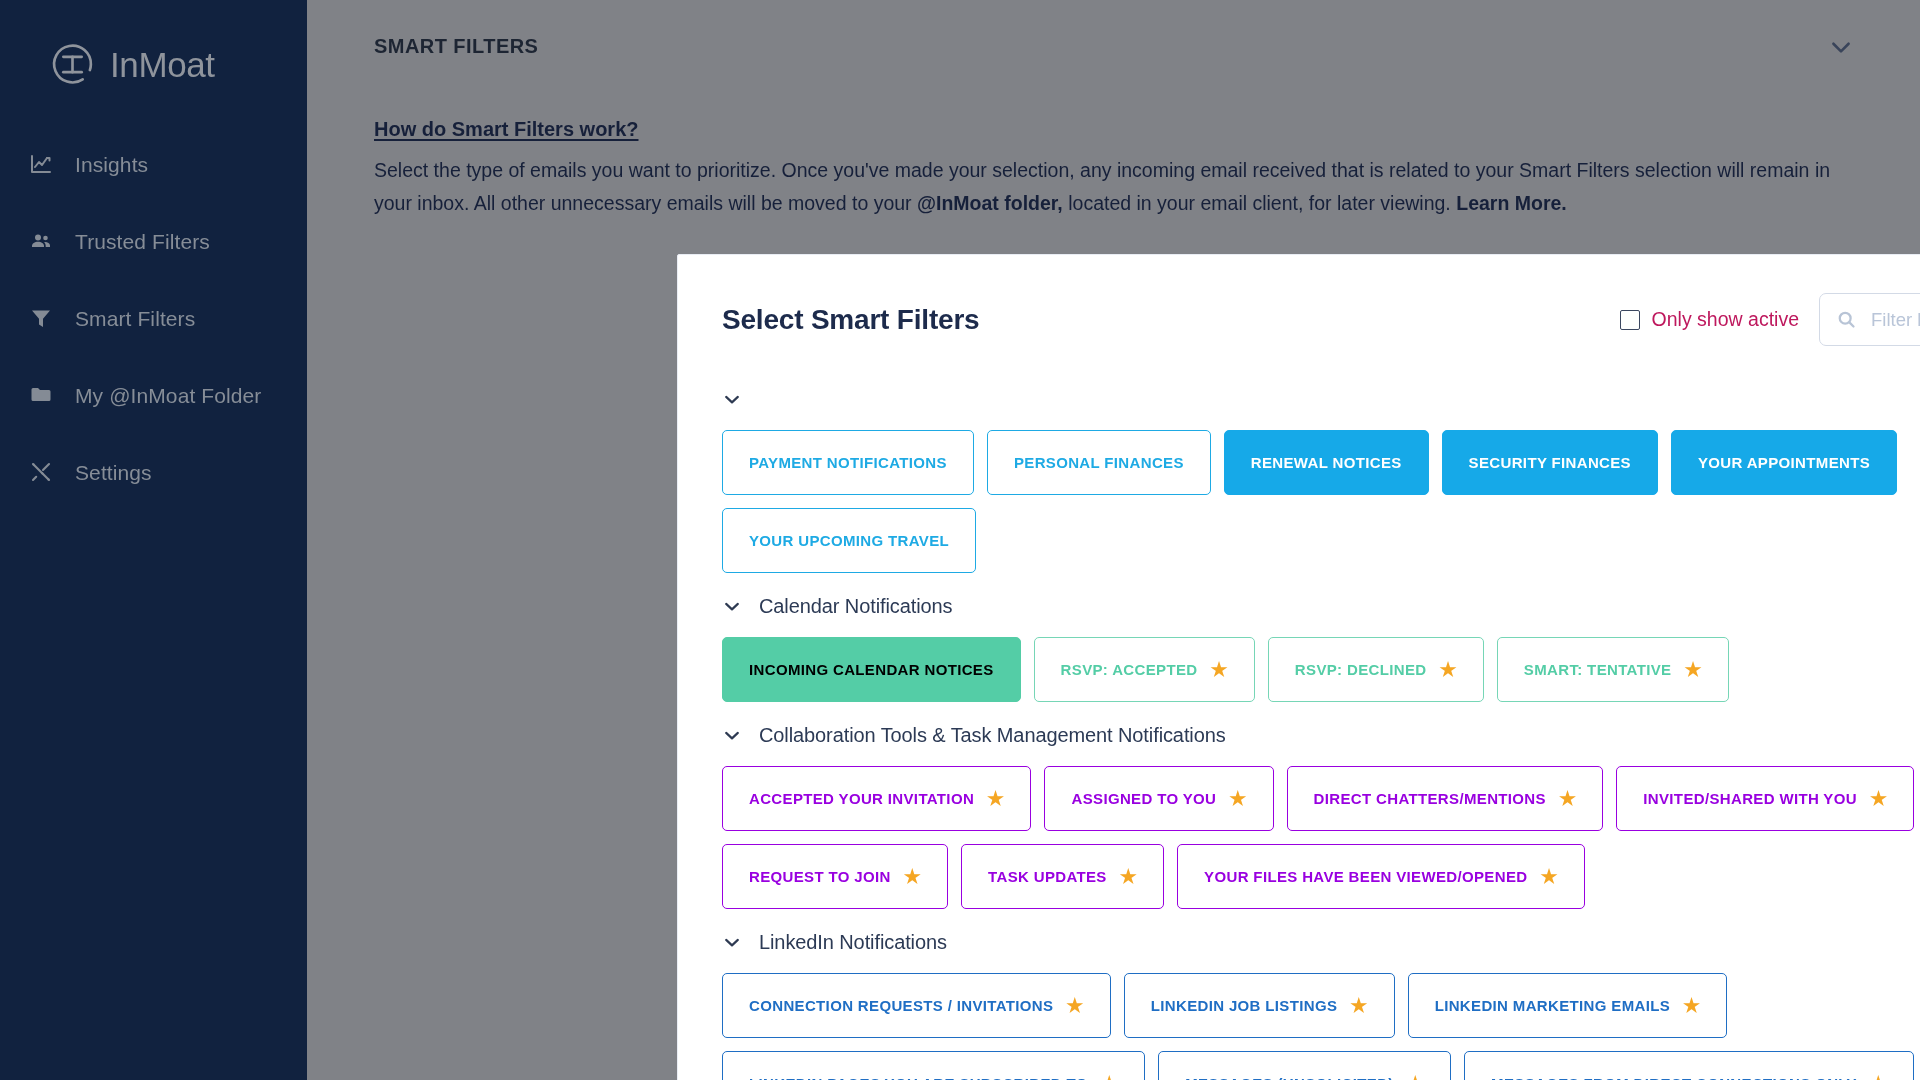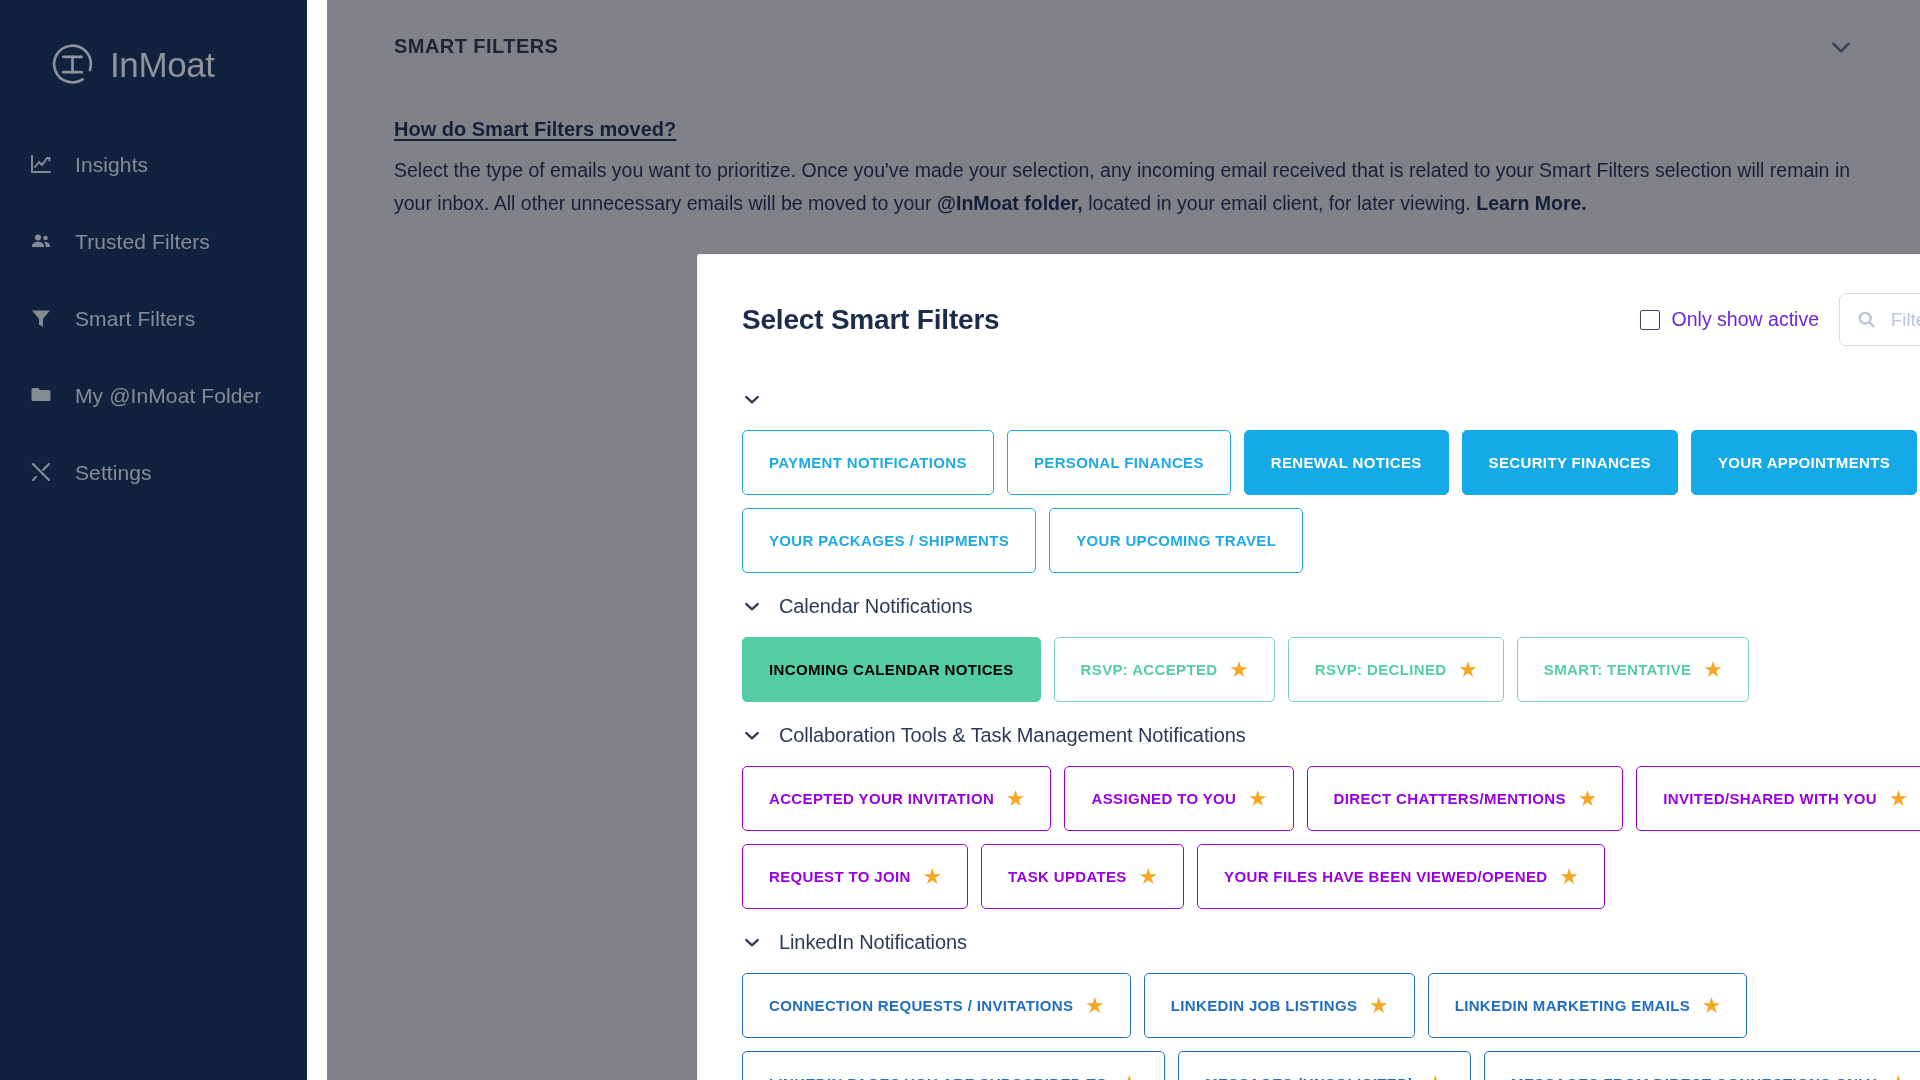--- a/index.html
+++ b/index.html
@@ -2,21 +2,21 @@
 <html><head>
 <meta charset="utf-8">
 <style>
   * { box-sizing: border-box; margin: 0; padding: 0; }
   html, body {
     width: 1920px; height: 1080px;
     overflow: hidden;
     font-family: "Liberation Sans", sans-serif;
     background: #ffffff;
   }
-  .app { position: relative; width: 1920px; height: 1080px; display: flex; gap: 20px; }
+  .app { position: relative; width: 1920px; height: 1080px; display: flex; }
 
   
   .sidebar {
     width: 307px;
     min-width: 307px;
     height: 1080px;
     background: #11223f;
     position: relative;
     z-index: 5;
   }
@@ -159,21 +159,21 @@
     cursor: pointer;
   }
   .checkbox-box {
     width: 20px; height: 20px;
     border: 1.6px solid #3c4761;
     border-radius: 2px;
     background: #fff;
   }
   .checkbox-label {
     font-size: 19.5px;
-    color: #6d28d9;
+    color: #be185d;
   }
   .search-field {
     display: flex;
     align-items: center;
     gap: 14px;
     width: 300px;
     height: 53px;
     padding: 0 16px;
     border: 1.3px solid #d3dae6;
     border-radius: 7px;
@@ -335,21 +335,21 @@
     <div class="page-header">
       <div class="page-title">SMART FILTERS</div>
       <div class="collapse-chevron">
         <svg viewBox="0 0 24 24" width="26" height="26" fill="none" stroke="currentColor" stroke-width="2.4" stroke-linecap="round" stroke-linejoin="round">
           <polyline points="5,9 12,16 19,9"></polyline>
         </svg>
       </div>
     </div>
 
     <div class="explainer">
-      <div class="explainer-title">How do Smart Filters moved?</div>
+      <div class="explainer-title">How do Smart Filters work?</div>
       <div class="explainer-body">
         <span>Select the type of emails you want to prioritize. Once you've made your selection, any incoming email received that is related to your Smart Filters selection will remain</span>
         <span>in your inbox. All other unnecessary emails will be moved to your </span><b>@InMoat folder,</b><span> located in your email client, for later viewing. </span><b>Learn More.</b>
       </div>
     </div>
 
     <div class="card">
       <div class="card-inner">
 
         <div class="card-head">
@@ -391,23 +391,20 @@
                 <div class="chip blue selected">
                   <span>RENEWAL NOTICES</span>
                 </div>
                 <div class="chip blue selected">
                   <span>SECURITY FINANCES</span>
                 </div>
                 <div class="chip blue selected">
                   <span>YOUR APPOINTMENTS</span>
                 </div>
                 <div class="chip blue">
-                  <span>YOUR PACKAGES / SHIPMENTS</span>
-                </div>
-                <div class="chip blue">
                   <span>YOUR UPCOMING TRAVEL</span>
                 </div>
               </div>
             </div>
             <div class="group">
               <div class="group-header">
                 <span class="group-chevron">
                   <svg viewBox="0 0 24 24" width="20" height="20" fill="none" stroke="currentColor" stroke-width="2.6" stroke-linecap="round" stroke-linejoin="round">
                     <polyline points="5,9.5 12,16 19,9.5"></polyline>
                   </svg>

